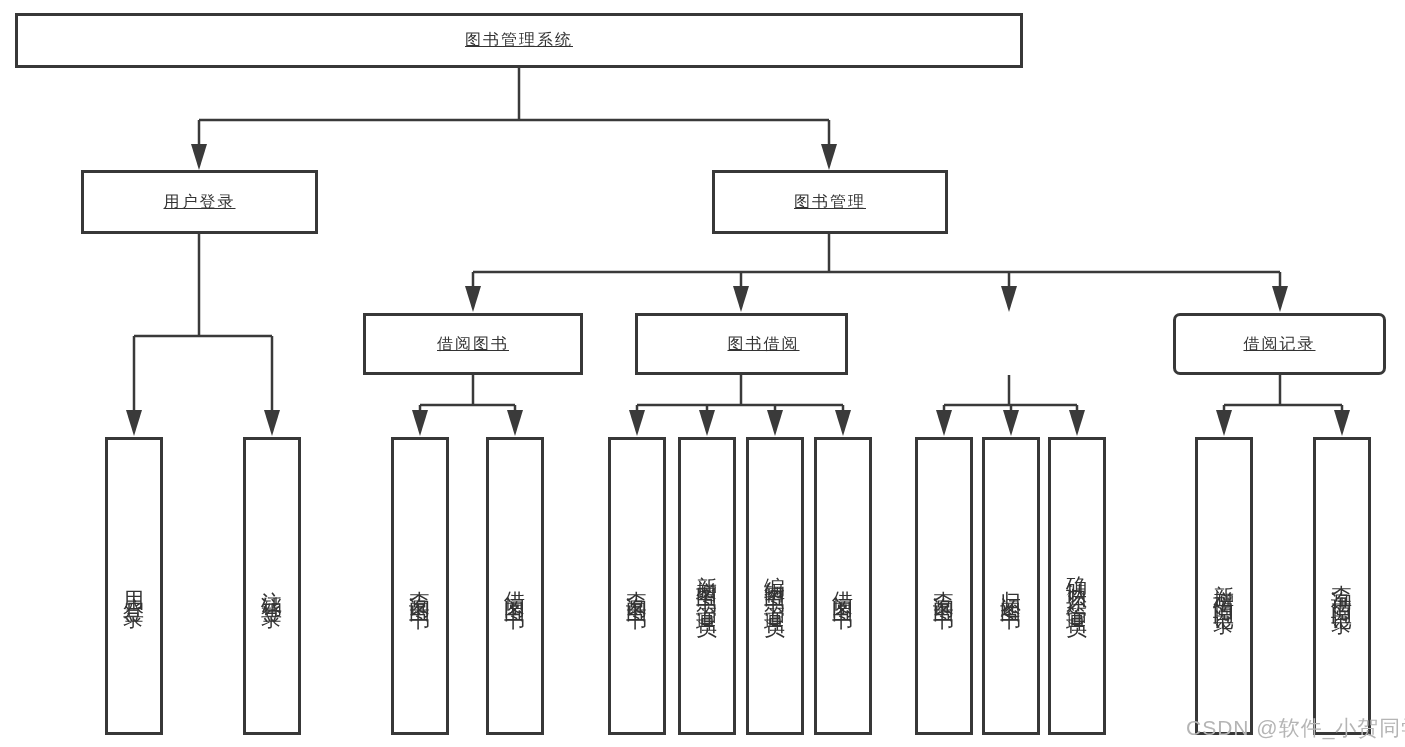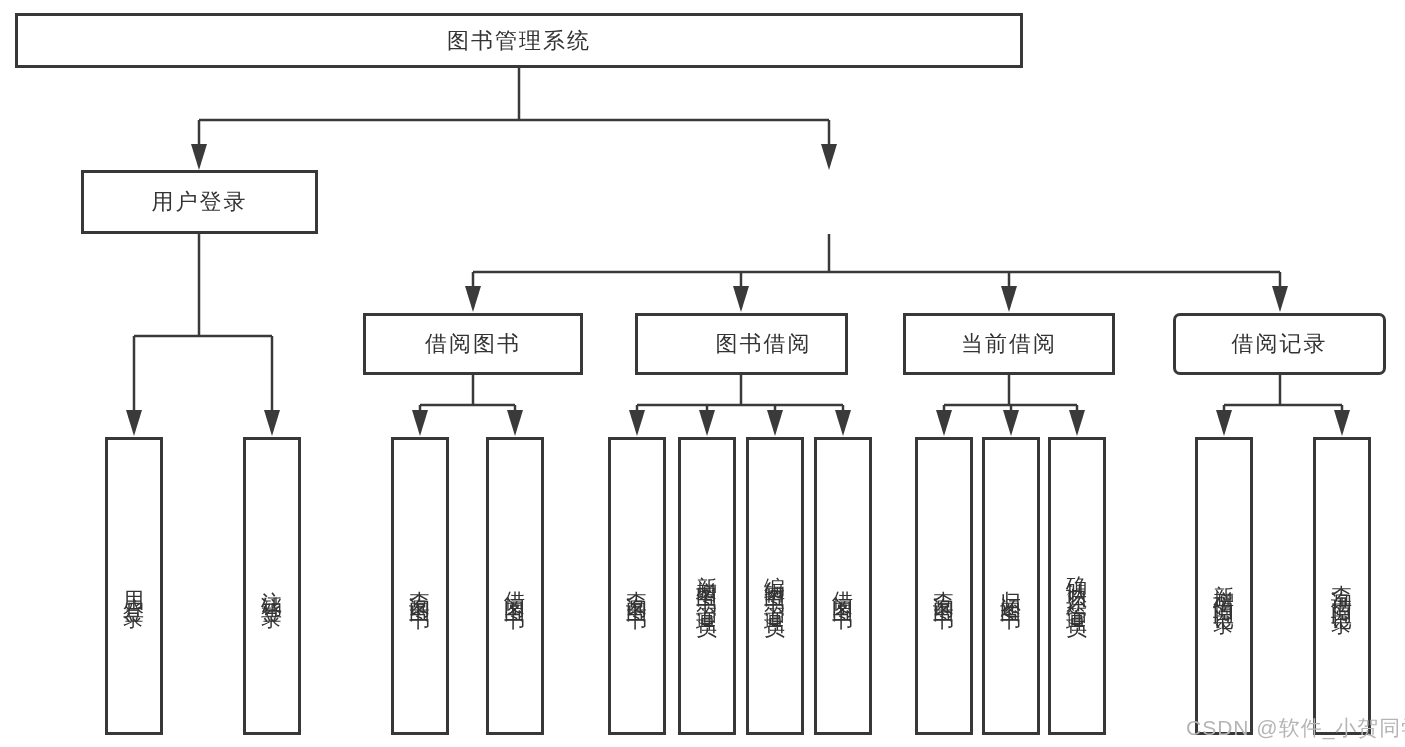--- a/index.html
+++ b/index.html
@@ -15,21 +15,21 @@
     position:absolute;
     box-sizing:border-box;
     border:3px solid #383838;
     background:#ffffff;
     color:#333333;
     display:flex;
     align-items:center;
     justify-content:center;
     z-index:2;
   }
-  .hbox { font-size:22px; letter-spacing:2px; }
+  .hbox { font-size:16px; letter-spacing:2px;text-decoration:underline; }
   .root  { left:15px;  top:13px;  width:1008px; height:55px; }
   .l2a   { left:81px;  top:170px; width:237px;  height:64px; }
   .l2b   { left:712px; top:170px; width:236px;  height:64px; }
   .l3a   { left:363px; top:313px; width:220px;  height:62px; }
   .l3b   { left:635px; top:313px; width:213px;  height:62px;padding-left:44px; }
   .l3c   { left:903px; top:313px; width:212px;  height:62px; }
   .l3d   { left:1173px;top:313px; width:213px;  height:62px;border-radius:7px; }
   .leaf {
     top:437px; width:58px; height:298px;
     writing-mode:vertical-rl;
@@ -143,24 +143,24 @@
       <polygon points="1003,410 1019,410 1011,436"></polygon>
       <polygon points="1069,410 1085,410 1077,436"></polygon>
       <polygon points="1216,410 1232,410 1224,436"></polygon>
       <polygon points="1334,410 1350,410 1342,436"></polygon>
     </g>
   </svg>
 
   <div class="node hbox root">图书管理系统</div>
 
   <div class="node hbox l2a">用户登录</div>
+  <div class="node hbox l2b">图书管理</div>
 
   <div class="node hbox l3a">借阅图书</div>
   <div class="node hbox l3b">图书借阅</div>
-  <div class="node hbox l3c">当前借阅</div>
   <div class="node hbox l3d">借阅记录</div>
 
   <div class="node leaf leaf-1">用户登录</div>
   <div class="node leaf leaf-2">注销登录</div>
 
   <div class="node leaf leaf-3">查询图书</div>
   <div class="node leaf leaf-4">借阅图书</div>
 
   <div class="node leaf leaf-5">查询图书</div>
   <div class="node leaf leaf-6">新增图书（管理员）</div>

